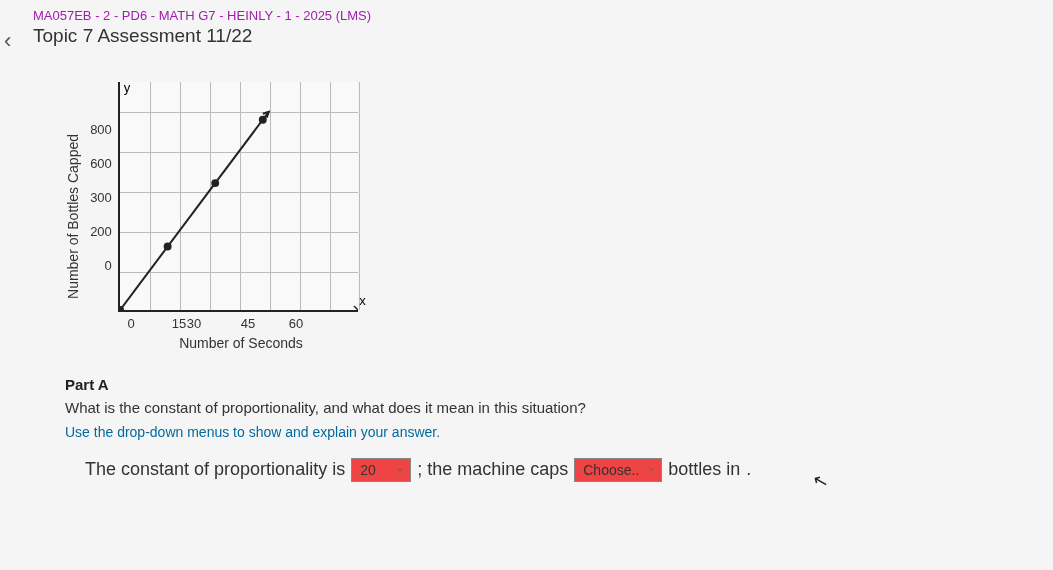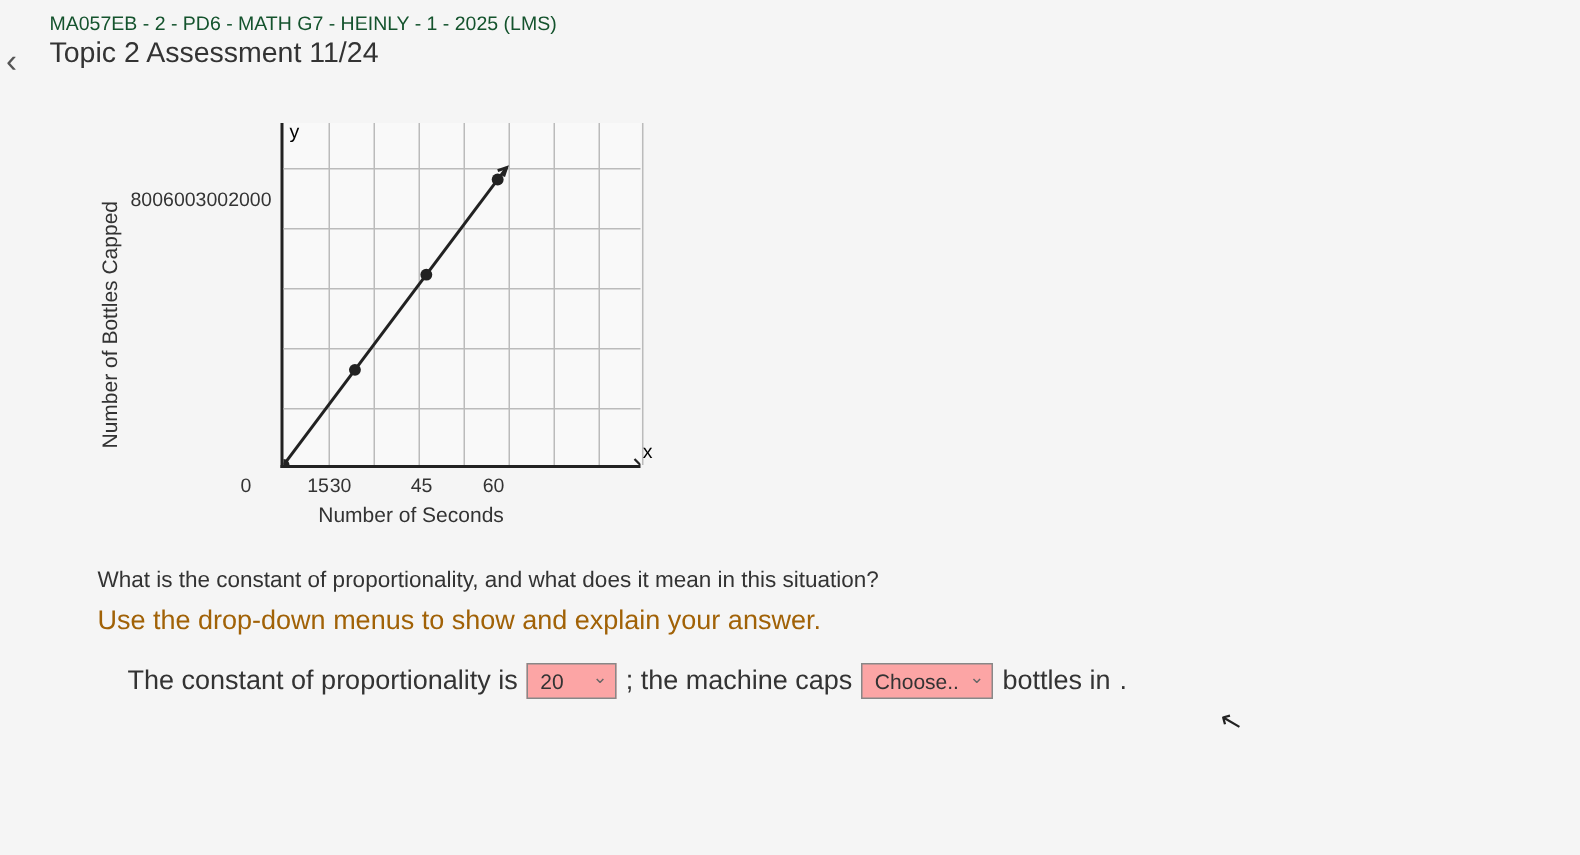--- a/index.html
+++ b/index.html
@@ -24,21 +24,21 @@
       position: absolute;
       left: 4px;
       top: 28px;
       font-size: 22px;
       color: #555;
       cursor: pointer;
       user-select: none;
     }
     .breadcrumb {
       font-size: 13px;
-      color: #14532d;
+      color: #a21caf;
       margin-left: 18px;
       margin-bottom: 2px;
     }
     .page-title {
       font-size: 19px;
       color: #333;
       margin-left: 18px;
       font-weight: normal;
     }
     .content {
@@ -61,21 +61,21 @@
       display: flex;
       flex-direction: column;
       align-items: center;
     }
     .chart-row {
       display: flex;
       align-items: flex-start;
     }
     .yticks {
       display: flex;
-      flex-direction: row;
+      flex-direction: column;
       justify-content: space-between;
       height: 200px;
       margin-right: 6px;
       text-align: right;
       padding-top: 30px;
     }
     .yticks span {
       font-size: 13px;
       color: #333;
       line-height: 1;
@@ -144,36 +144,36 @@
       color: #222;
       margin-bottom: 4px;
     }
     .question-text {
       font-size: 15px;
       color: #333;
       line-height: 1.5;
       margin-bottom: 4px;
     }
     .instruction-text {
-      font-size: 18px;
-      color: #a16207;
+      font-size: 14px;
+      color: #0369a1;
       margin-bottom: 18px;
     }
     .answer-row {
       font-size: 18px;
       color: #333;
       display: flex;
       align-items: center;
       gap: 6px;
       flex-wrap: wrap;
       margin-left: 20px;
     }
     .dropdown {
       border: 1px solid #888;
-      background: #fca5a5;
+      background: #ef4444;
       padding: 3px 22px 3px 8px;
       font-size: 14px;
       color: #333;
       position: relative;
       cursor: pointer;
       min-width: 60px;
       display: inline-flex;
       align-items: center;
     }
     .dropdown::after {
@@ -194,21 +194,21 @@
       transform: rotate(-15deg);
     }
   </style>
 </head>
 <body>
 
 <div class="page">
   <div class="header-area">
     <span class="back-chevron">‹</span>
     <div class="breadcrumb">MA057EB - 2 - PD6 - MATH G7 - HEINLY - 1 - 2025 (LMS)</div>
-    <div class="page-title">Topic 2 Assessment 11/24</div>
+    <div class="page-title">Topic 7 Assessment 11/22</div>
   </div>
 
   <div class="content">
     <div class="chart-wrap">
       <div class="ylabel">Number of Bottles Capped</div>
       <div class="chart-inner">
         <div class="chart-row">
           <div class="yticks">
             <span>800</span>
             <span>600</span>
@@ -247,20 +247,21 @@
           <span>0</span>
           <span style="margin-left:18px">15</span>
           <span style="">30</span>
           <span style="margin-left:24px">45</span>
           <span style="margin-left:18px">60</span>
         </div>
         <div class="xlabel">Number of Seconds</div>
       </div>
     </div>
 
+    <div class="part-label">Part A</div>
     <div class="question-text">What is the constant of proportionality, and what does it mean in this situation?</div>
     <div class="instruction-text">Use the drop-down menus to show and explain your answer.</div>
 
     <div class="answer-row">
       <span>The constant of proportionality is</span>
       <span class="dropdown">20</span>
       <span>; the machine caps</span>
       <span class="dropdown">Choose..</span>
       <span>bottles in</span>
       <span>.</span>

